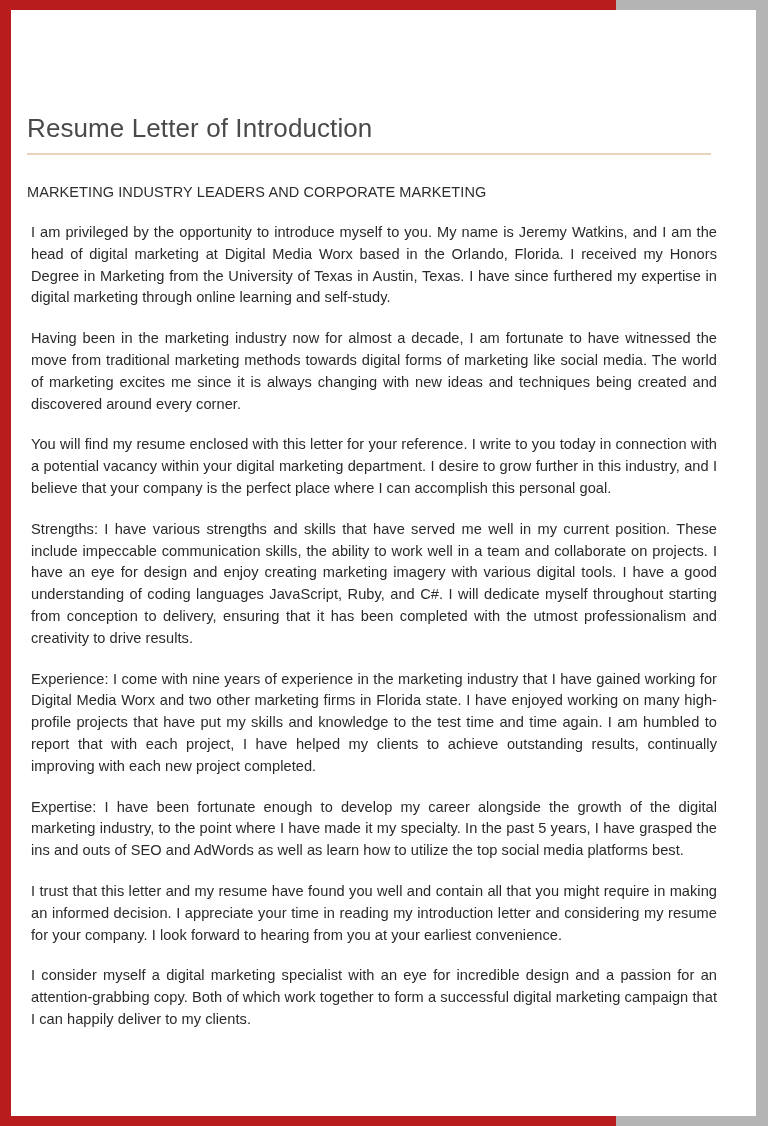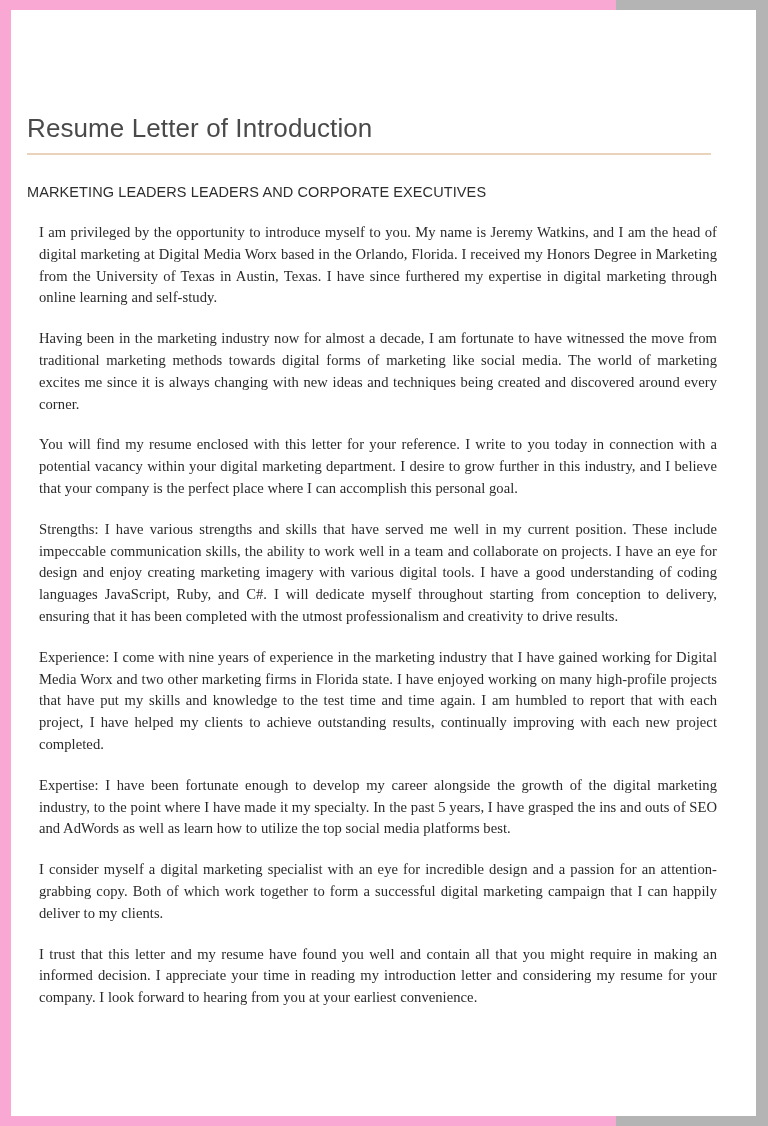--- a/index.html
+++ b/index.html
@@ -13,21 +13,21 @@
     font-family: "Liberation Sans", sans-serif;
     overflow: hidden;
   }
 
   .page-frame {
     position: absolute;
     left: 0;
     top: 0;
     width: 616px;
     height: 1126px;
-    background: #f9a8d4;
+    background: #b91c1c;
   }
 
   .page-sheet {
     position: absolute;
     left: 11px;
     top: 10px;
     width: 745px;
     height: 1106px;
     background: #ffffff;
     box-sizing: border-box;
@@ -69,50 +69,49 @@
 
   .letter-paragraphs {
     margin-top: 20px;
   }
 
   .letter-paragraphs p {
     font-size: 14.6px;
     line-height: 21.8px;
     color: #2a2a2a;
     text-align: justify;
-    margin: 0 0 19px 12px;
+    margin: 0 0 19px 4px;
     letter-spacing: 0.05px;
     -webkit-hyphens: none;
     hyphens: none;
-    font-family: Liberation Serif, serif;
   }
 
   .letter-paragraphs p:last-child {
     margin-bottom: 0;
   }
 </style>
 </head>
 <body>
 
 <div class="page-frame">
   <div class="page-sheet">
     <div class="doc-body">
 
       <h1 class="doc-title">Resume Letter of Introduction</h1>
 
       <div class="title-rule"></div>
 
-      <div class="recipient-line">MARKETING LEADERS LEADERS AND CORPORATE EXECUTIVES</div>
+      <div class="recipient-line">MARKETING INDUSTRY LEADERS AND CORPORATE MARKETING</div>
 
       <div class="letter-paragraphs">
         <p>I am privileged by the opportunity to introduce myself to you. My name is Jeremy Watkins, and I am the head of digital marketing at Digital Media Worx based in the Orlando, Florida. I received my Honors Degree in Marketing from the University of Texas in Austin, Texas. I have since furthered my expertise in digital marketing through online learning and self-study.</p>
         <p>Having been in the marketing industry now for almost a decade, I am fortunate to have witnessed the move from traditional marketing methods towards digital forms of marketing like social media. The world of marketing excites me since it is always changing with new ideas and techniques being created and discovered around every corner.</p>
         <p>You will find my resume enclosed with this letter for your reference. I write to you today in connection with a potential vacancy within your digital marketing department. I desire to grow further in this industry, and I believe that your company is the perfect place where I can accomplish this personal goal.</p>
         <p>Strengths: I have various strengths and skills that have served me well in my current position. These include impeccable communication skills, the ability to work well in a team and collaborate on projects. I have an eye for design and enjoy creating marketing imagery with various digital tools. I have a good understanding of coding languages JavaScript, Ruby, and C#. I will dedicate myself throughout starting from conception to delivery, ensuring that it has been completed with the utmost professionalism and creativity to drive results.</p>
         <p>Experience: I come with nine years of experience in the marketing industry that I have gained working for Digital Media Worx and two other marketing firms in Florida state. I have enjoyed working on many high-profile projects that have put my skills and knowledge to the test time and time again. I am humbled to report that with each project, I have helped my clients to achieve outstanding results, continually improving with each new project completed.</p>
         <p>Expertise: I have been fortunate enough to develop my career alongside the growth of the digital marketing industry, to the point where I have made it my specialty. In the past 5 years, I have grasped the ins and outs of SEO and AdWords as well as learn how to utilize the top social media platforms best.</p>
+        <p>I trust that this letter and my resume have found you well and contain all that you might require in making an informed decision. I appreciate your time in reading my introduction letter and considering my resume for your company. I look forward to hearing from you at your earliest convenience.</p>
         <p>I consider myself a digital marketing specialist with an eye for incredible design and a passion for an attention-grabbing copy. Both of which work together to form a successful digital marketing campaign that I can happily deliver to my clients.</p>
-        <p>I trust that this letter and my resume have found you well and contain all that you might require in making an informed decision. I appreciate your time in reading my introduction letter and considering my resume for your company. I look forward to hearing from you at your earliest convenience.</p>
       </div>
 
     </div>
   </div>
 </div>
 
 </body></html>

